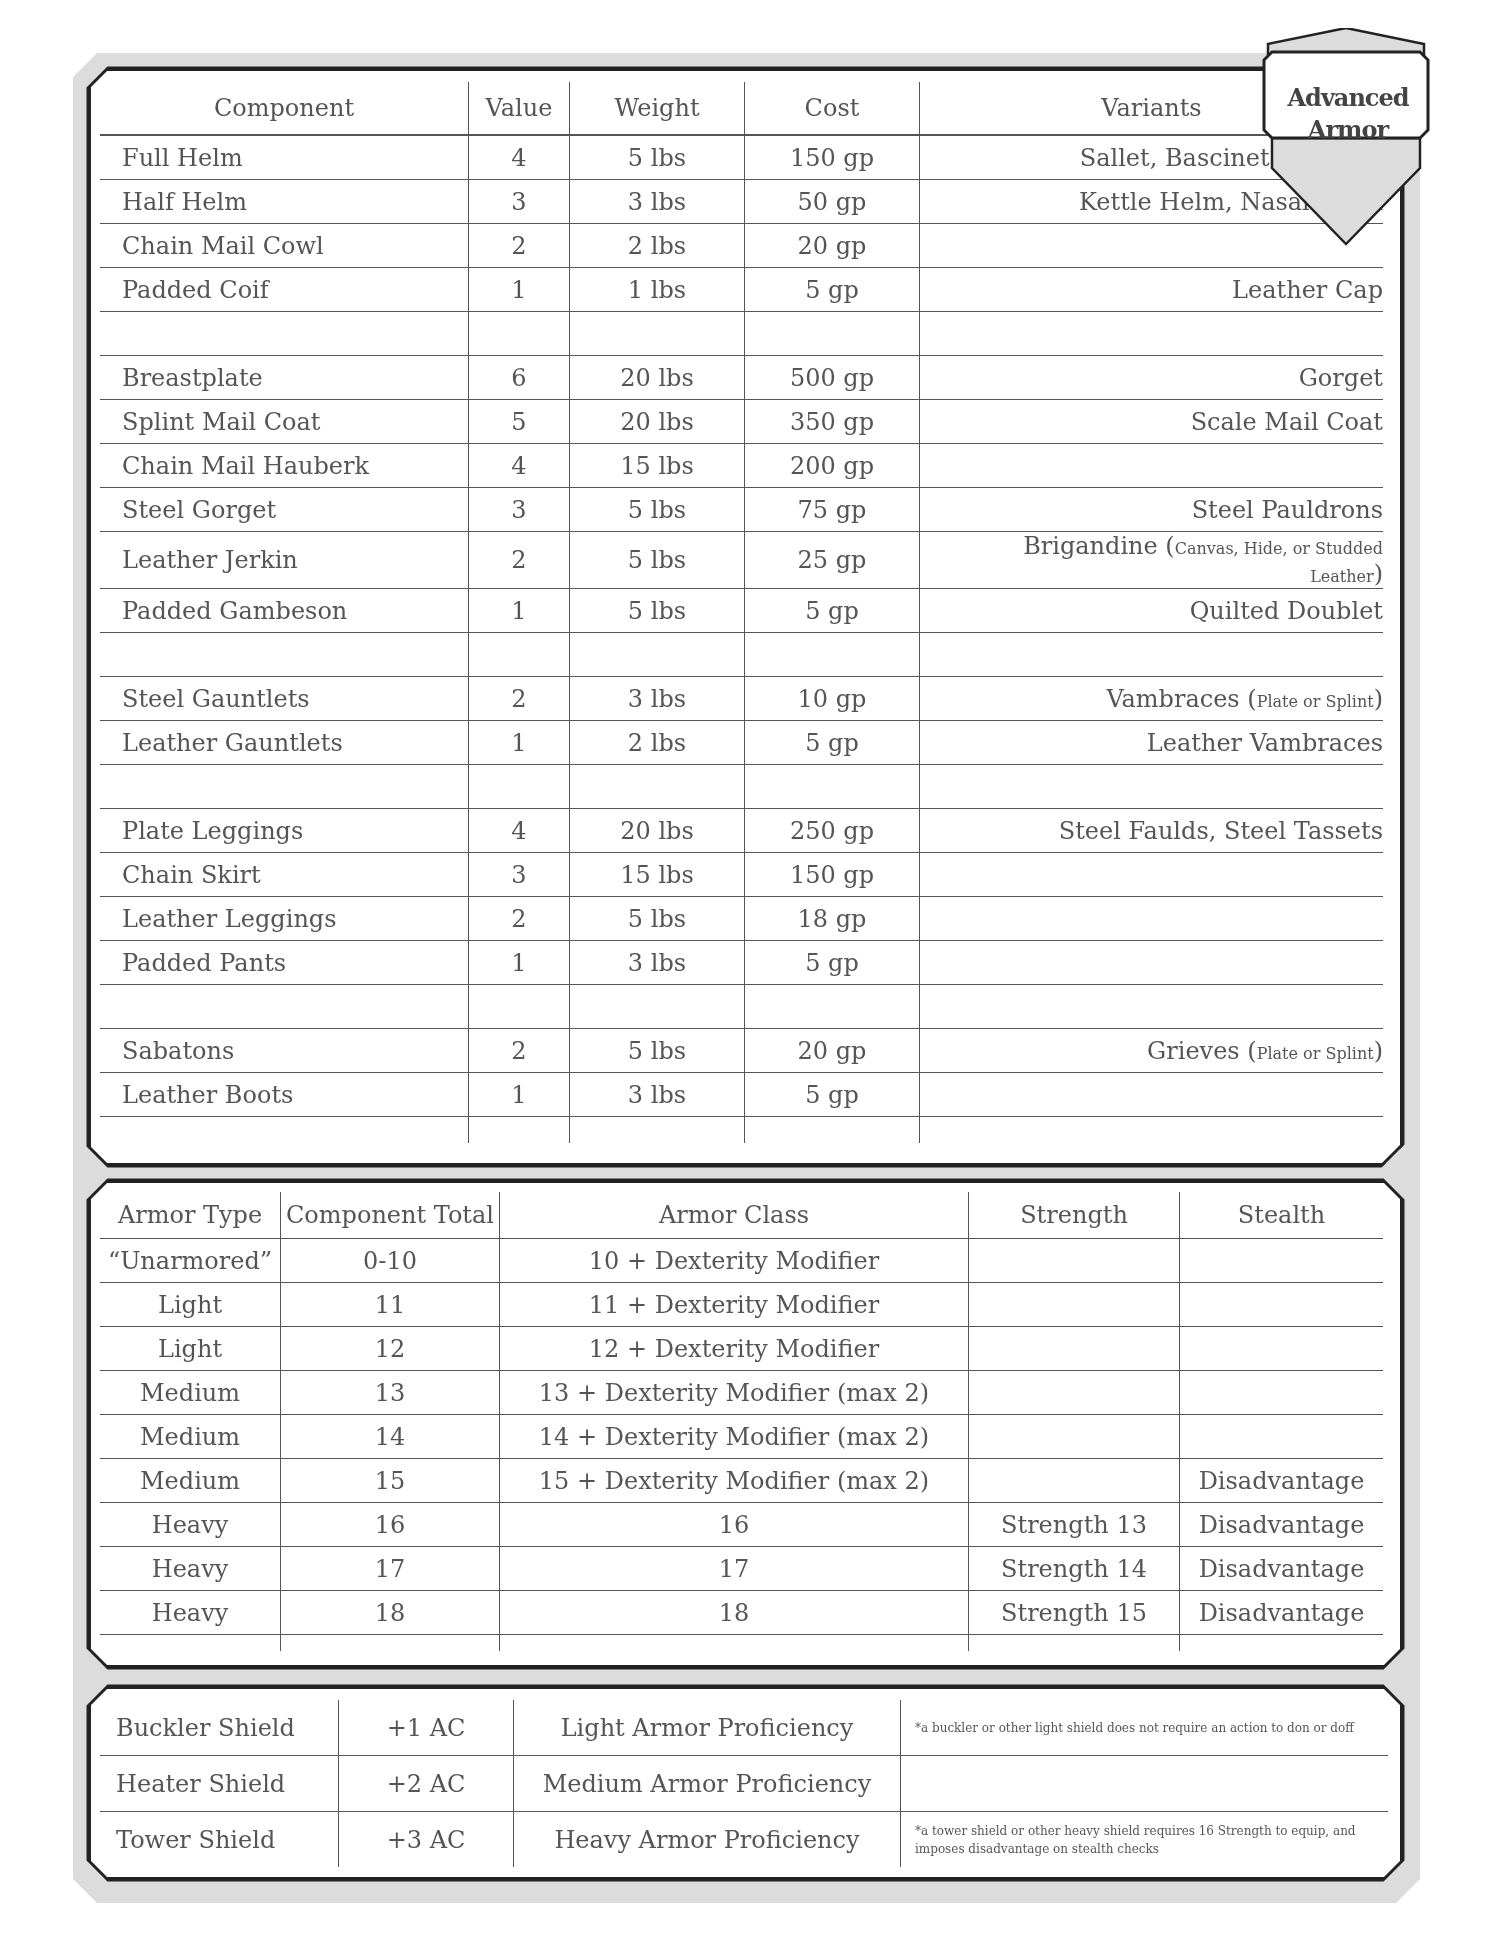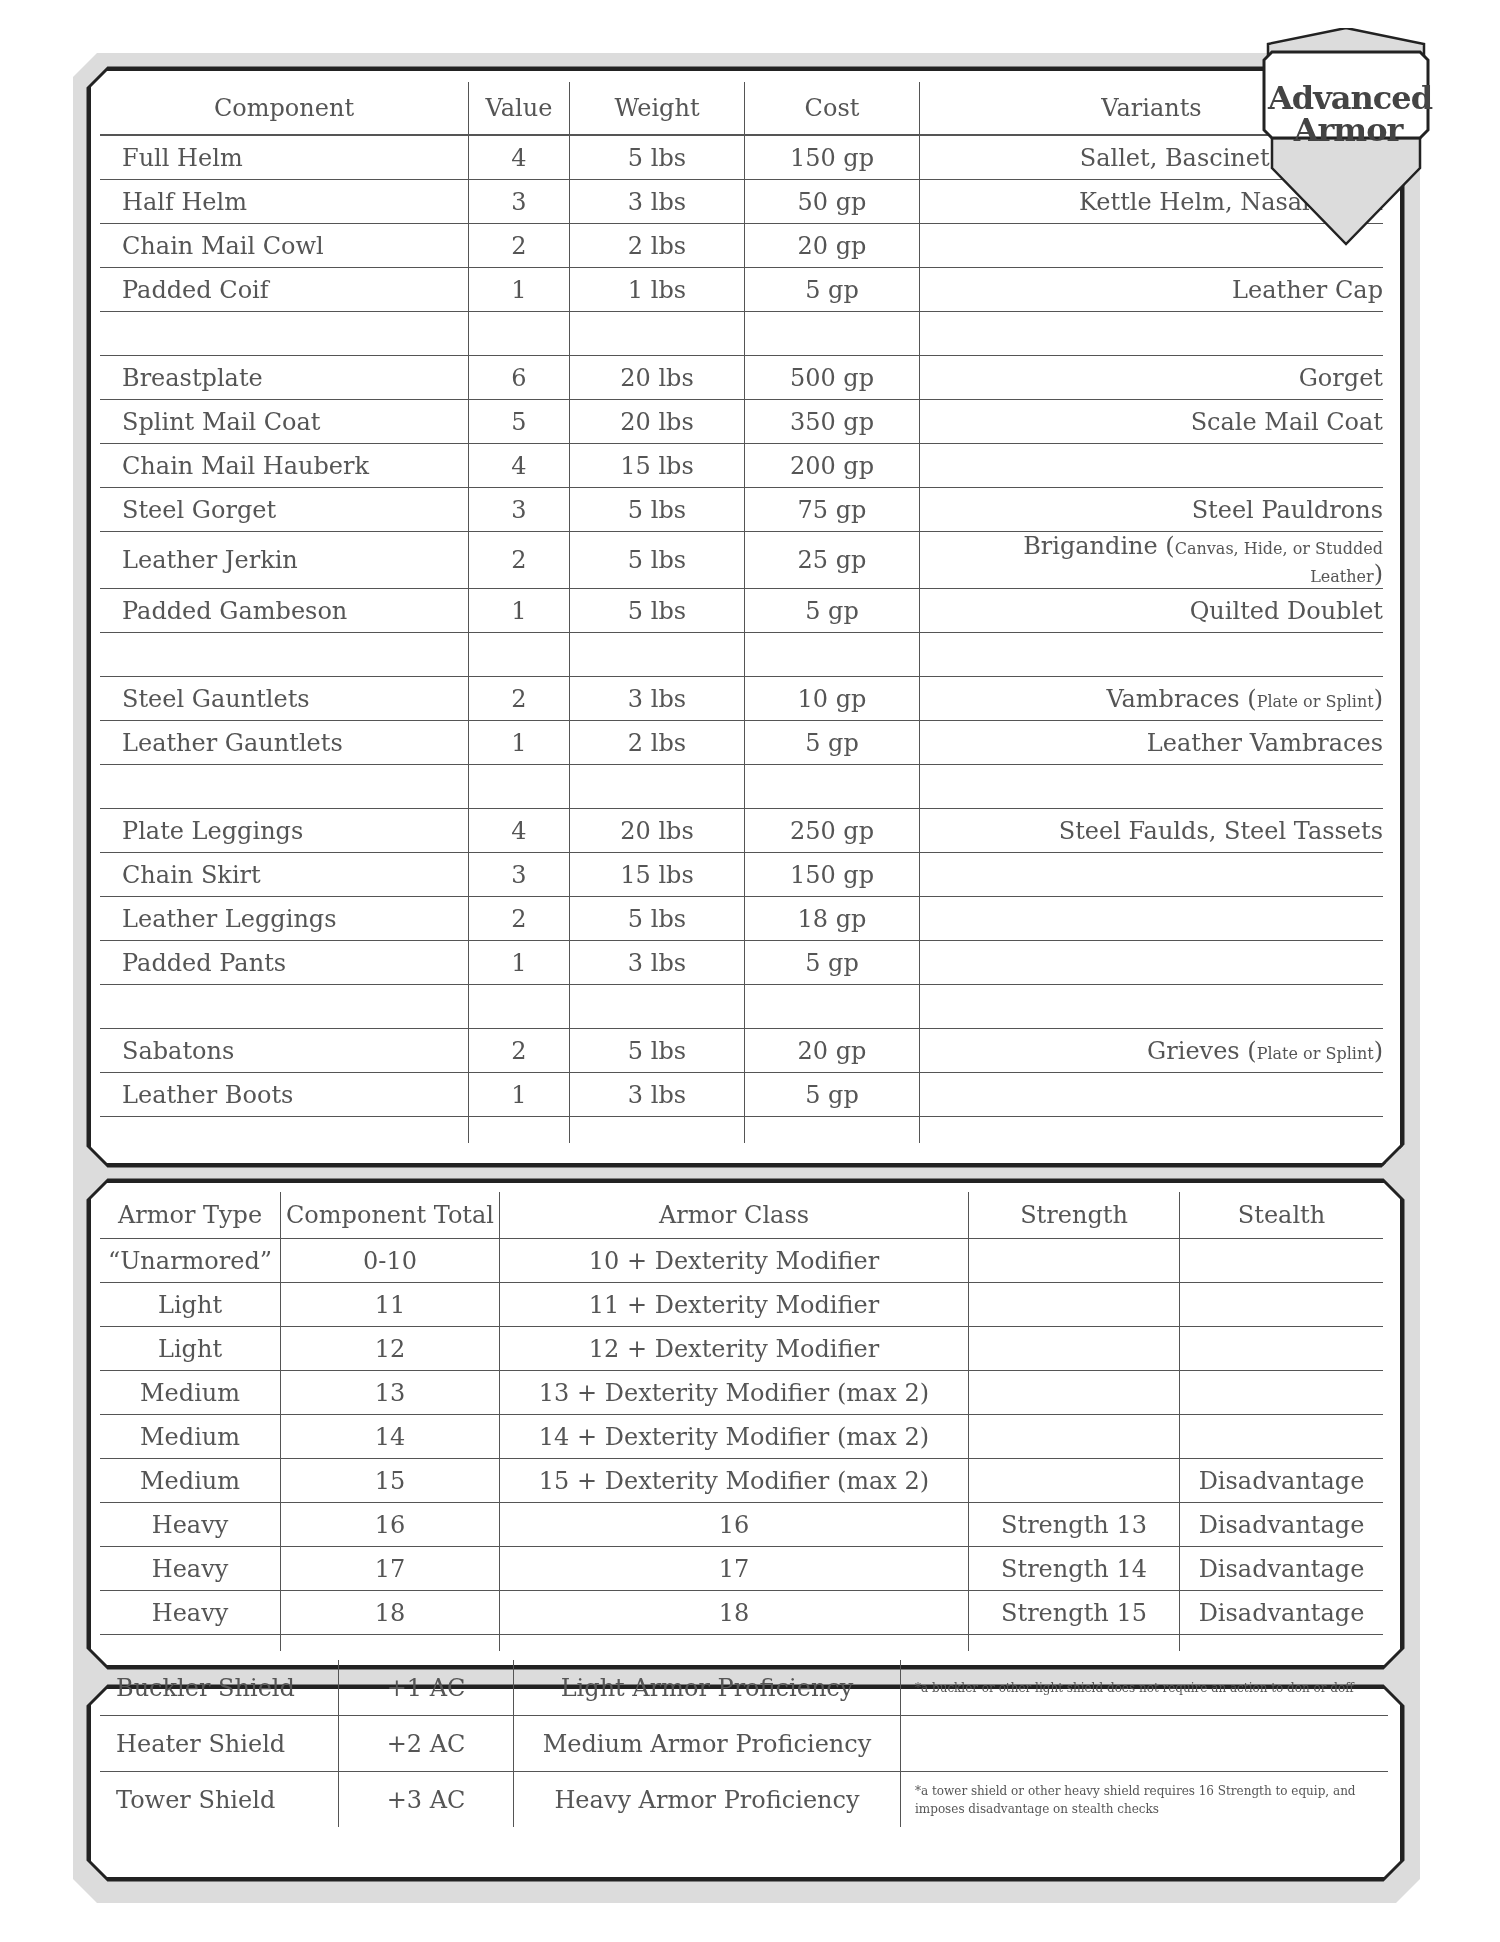--- a/index.html
+++ b/index.html
@@ -26,29 +26,29 @@
   .small{font-size:16px;}
   .t2{left:100px;top:1192px;width:1283px;}
   .t2 th{height:46px;border-bottom:1.5px solid #555;}
   .t2 td{height:43px;border-bottom:1.5px solid #555;text-align:center;}
   .t2 .c0{width:180px;}
   .t2 .c1{width:218px;border-left:1.5px solid #555;}
   .t2 .c2{width:468px;border-left:1.5px solid #555;}
   .t2 .c3{width:210px;border-left:1.5px solid #555;}
   .t2 .c4{border-left:1.5px solid #555;}
   .t2 tr.last td{border-bottom:none;height:16px;}
-  .t3{left:100px;top:1660px;width:1288px;}
+  .t3{left:100px;top:1700px;width:1288px;}
   .t3 td{height:55px;border-bottom:1.5px solid #555;}
   .t3 tr:last-child td{border-bottom:none;}
   .t3 .c0{width:222px;text-align:left;padding-left:16px;}
   .t3 .c1{width:174px;text-align:center;border-left:1.5px solid #555;}
   .t3 .c2{width:386px;text-align:center;border-left:1.5px solid #555;}
   .t3 .c3{text-align:left;padding-left:14px;border-left:1.5px solid #555;font-size:12px;line-height:18px;}
   .badge{position:absolute;left:1262px;top:28px;width:168px;height:218px;}
-  .badge-text{position:absolute;left:1268px;top:82px;width:160px;text-align:center;font-family:"DejaVu Serif",serif;font-weight:bold;font-size:32px;line-height:32px;color:#444;letter-spacing:-1px;}
+  .badge-text{position:absolute;left:1268px;top:82px;width:160px;text-align:center;font-family:"DejaVu Serif",serif;font-weight:bold;font-size:24px;line-height:32px;color:#444;letter-spacing:-1px;}
 </style>
 </head>
 <body>
 
 <div class="frame"></div>
 
 <div class="panel panel1"></div>
 <svg class="cborder" style="left:86px;top:66px" width="1319" height="1102">
   <polygon points="22,2 1317,2 1317,1078 1295,1100 22,1100 2,1080 2,22" fill="none" stroke="#222" stroke-width="3"></polygon>
 </svg>

